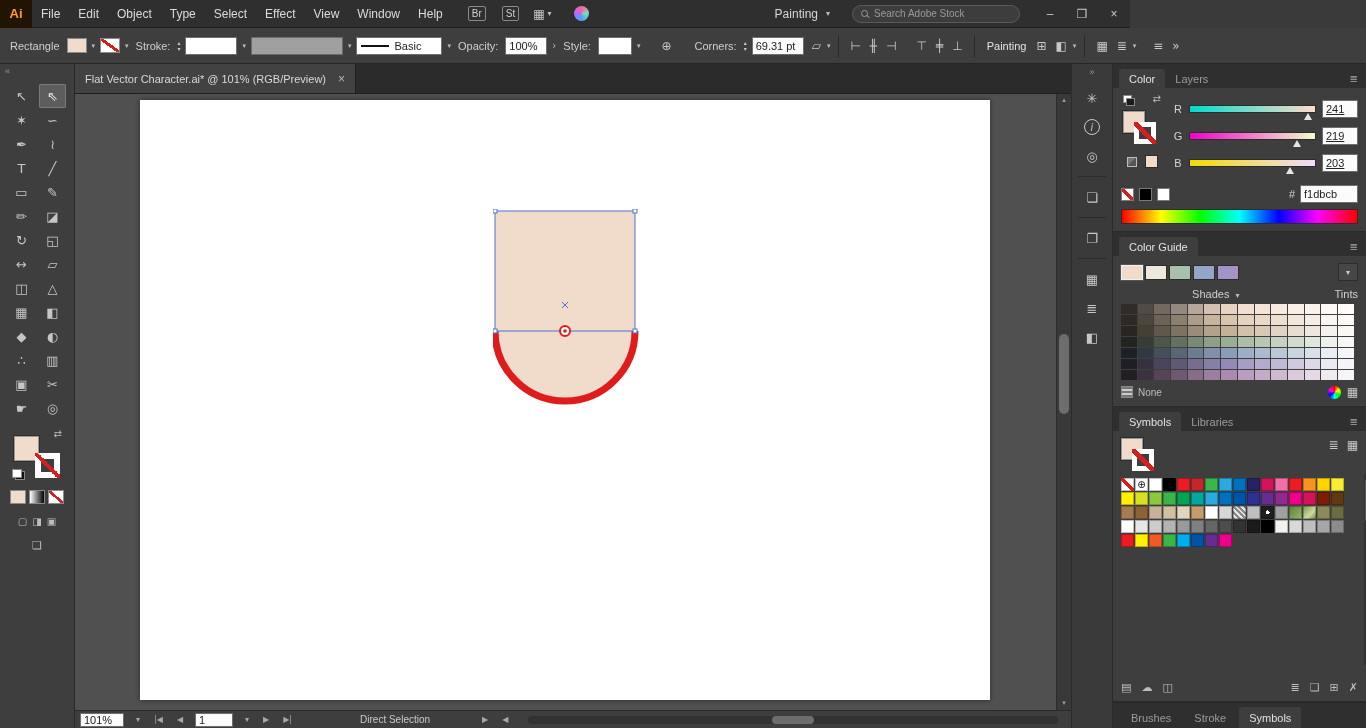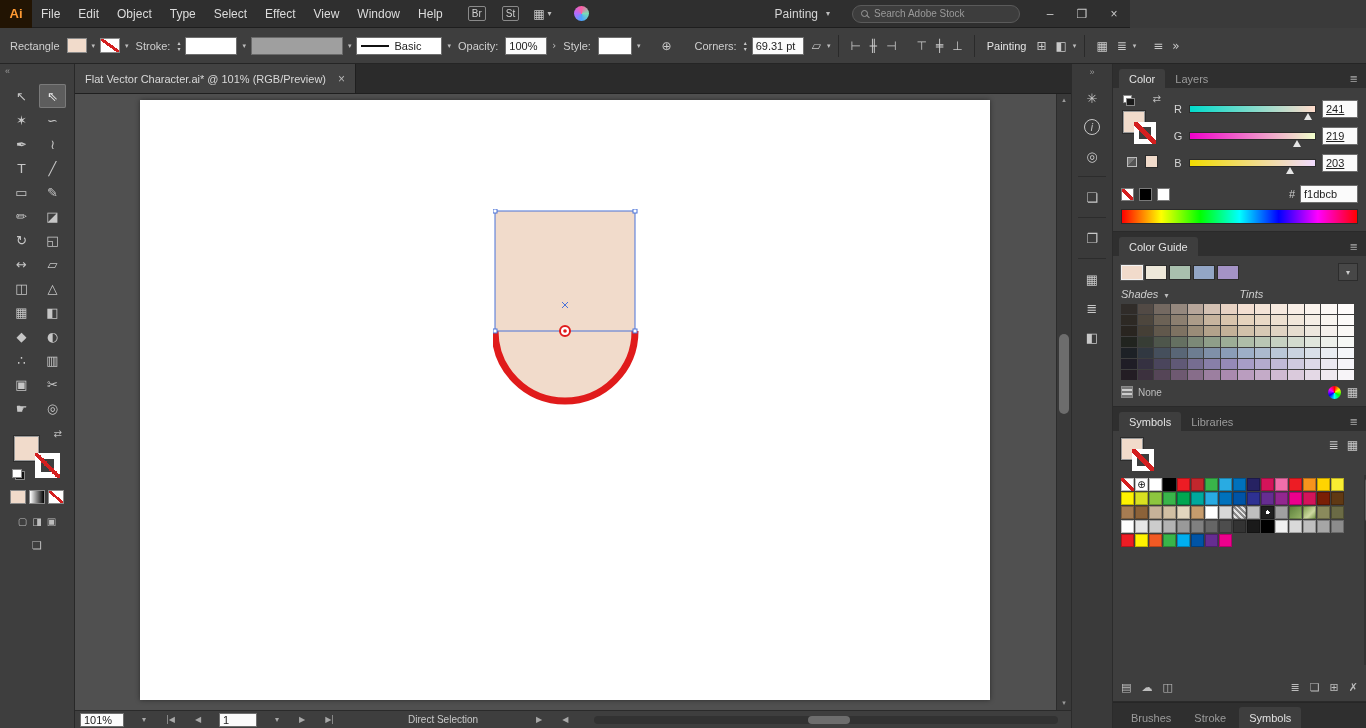--- a/index.html
+++ b/index.html
@@ -104,21 +104,21 @@
 
   
   #vscroll { position:absolute; left:1056px; top:94px; width:15px; height:616px; background:#393939;
     border-left:1px solid #2c2c2c; }
   .vs-arrow { height:13px; text-align:center; color:#9a9a9a; font-size:7px; line-height:13px; }
   .vs-arrow.bottom { position:absolute; bottom:0; left:0; right:0; }
   .vthumb { position:absolute; left:2px; top:240px; width:10px; height:80px; background:#6d6d6d; border-radius:6px; }
 
   
   #statusbar { position:absolute; left:75px; top:710px; width:996px; height:18px; background:#3e3e3e;
-    border-top:1px solid #2a2a2a; display:flex; align-items:center; gap:16px; padding:0 5px;
+    border-top:1px solid #2a2a2a; display:flex; align-items:center; gap:10px; padding:0 5px;
     font-size:10px; color:#c9c9c9; }
   .sb-icon { font-size:8px; color:#a8a8a8; padding:0 2px; font-family:"DejaVu Sans",sans-serif; }
   .sb-field { height:14px; }
   .hscroll { flex:1; height:8px; background:#323232; border-radius:4px; position:relative; margin:0 8px; }
   .hthumb { position:absolute; left:46%; top:0; width:42px; height:8px; background:#6d6d6d; border-radius:4px; }
 
   
   #rightrail { position:absolute; left:1071px; top:64px; width:42px; height:664px; background:#3a3a3a;
     border-left:1px solid #2b2b2b; border-right:1px solid #2b2b2b; }
   .rail-collapse { text-align:center; color:#9a9a9a; font-size:9px; padding:3px 0 5px; }
@@ -174,21 +174,21 @@
   .spectrum { height:15px; margin-top:6px; border:1px solid #2c2c2c;
     background:linear-gradient(90deg,#ff0000,#ffff00,#00ff00,#00ffff,#0000ff,#ff00ff,#ff0000); }
 
   
   .cg-current-row { display:flex; align-items:center; gap:2px; }
   .cg-cur { width:22px; height:15px; border:1px solid #2c2c2c; }
   .cg-cur.selected { border:1px solid #f2f2f2; box-shadow:0 0 0 1px #555; }
   .cg-dd { margin-left:auto; width:20px; height:18px; display:flex; align-items:center;
     justify-content:center; color:#ccc; background:#474747; border:1px solid #2c2c2c; font-size:8px; }
   .cg-labels { display:flex; margin:7px 0 4px; font-size:11px; color:#cfcfcf; }
-  .cg-labels > div { flex:1; text-align:left;font-style:italic; }
+  .cg-labels > div { flex:1; text-align:right; }
   .cg-grid { }
   .cg-row { display:flex; gap:1px; margin-bottom:1px; }
   .cg-cell { width:15.7px; height:10px; display:inline-block; }
   .guide-foot { display:flex; align-items:center; gap:5px; margin-top:5px; color:#bdbdbd; font-size:10px; }
   .gf-grid { width:12px; height:12px; border:1px solid #8a8a8a;
     background:repeating-linear-gradient(0deg,#777 0 2px,#ccc 2px 4px); }
   .gf-wheel { width:13px; height:13px; border-radius:50%; margin-left:6px;
     background:conic-gradient(#f00,#ff0,#0f0,#0ff,#00f,#f0f,#f00); }
   .gf-right { margin-left:auto; display:flex; align-items:center; gap:6px; }
   .gf-icon { font-size:12px; color:#c8c8c8; font-family:"DejaVu Sans",sans-serif; }

